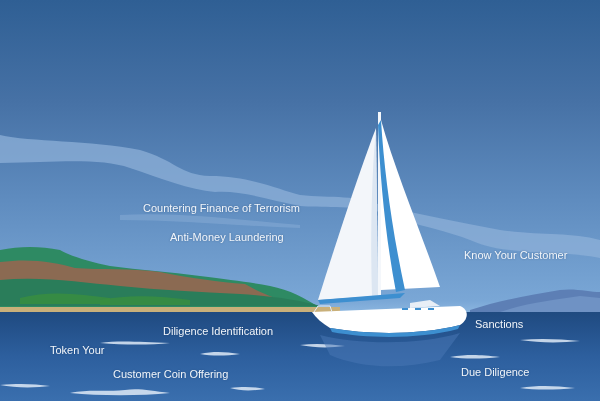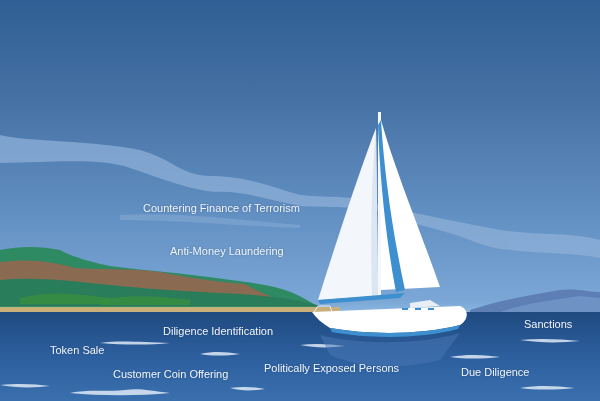--- a/index.html
+++ b/index.html
@@ -71,20 +71,20 @@
       <path d="M330,328 C370,335 420,335 460,325 L458,329 C420,339 370,339 332,332 Z" fill="#3d8fd0"></path>
       <path d="M410,303 L430,300 L440,306 L410,308 Z" fill="#e8eef6"></path>
       <rect x="402" y="308" width="6" height="2" fill="#3d8fd0"></rect>
       <rect x="415" y="308" width="6" height="2" fill="#3d8fd0"></rect>
       <rect x="428" y="308" width="6" height="2" fill="#3d8fd0"></rect>
       <path d="M314,312 L318,306 L330,306 L332,312" fill="none" stroke="#e6edf6" stroke-width="1"></path>
     </g>
   </svg>
 
   <div class="label" style="left:143px; top:202px;">Countering Finance of Terrorism</div>
-  <div class="label" style="left:170px; top:245px;">Anti-Money Laundering</div>
+  <div class="label" style="left:170px; top:231px;">Anti-Money Laundering</div>
+  <div class="label" style="left:464px; top:249px;">Know Your Customer</div>
   <div class="label" style="left:163px; top:325px;">Diligence Identification</div>
-  <div class="label" style="left:524px; top:318px;">Sanctions</div>
-  <div class="label" style="left:50px; top:344px;">Token Sale</div>
+  <div class="label" style="left:475px; top:318px;">Sanctions</div>
+  <div class="label" style="left:50px; top:344px;">Token Your</div>
   <div class="label" style="left:113px; top:368px;">Customer Coin Offering</div>
-  <div class="label" style="left:264px; top:362px;">Politically Exposed Persons</div>
   <div class="label" style="left:461px; top:366px;text-align:center;">Due Diligence</div>
 </div>
 
 </body></html>

